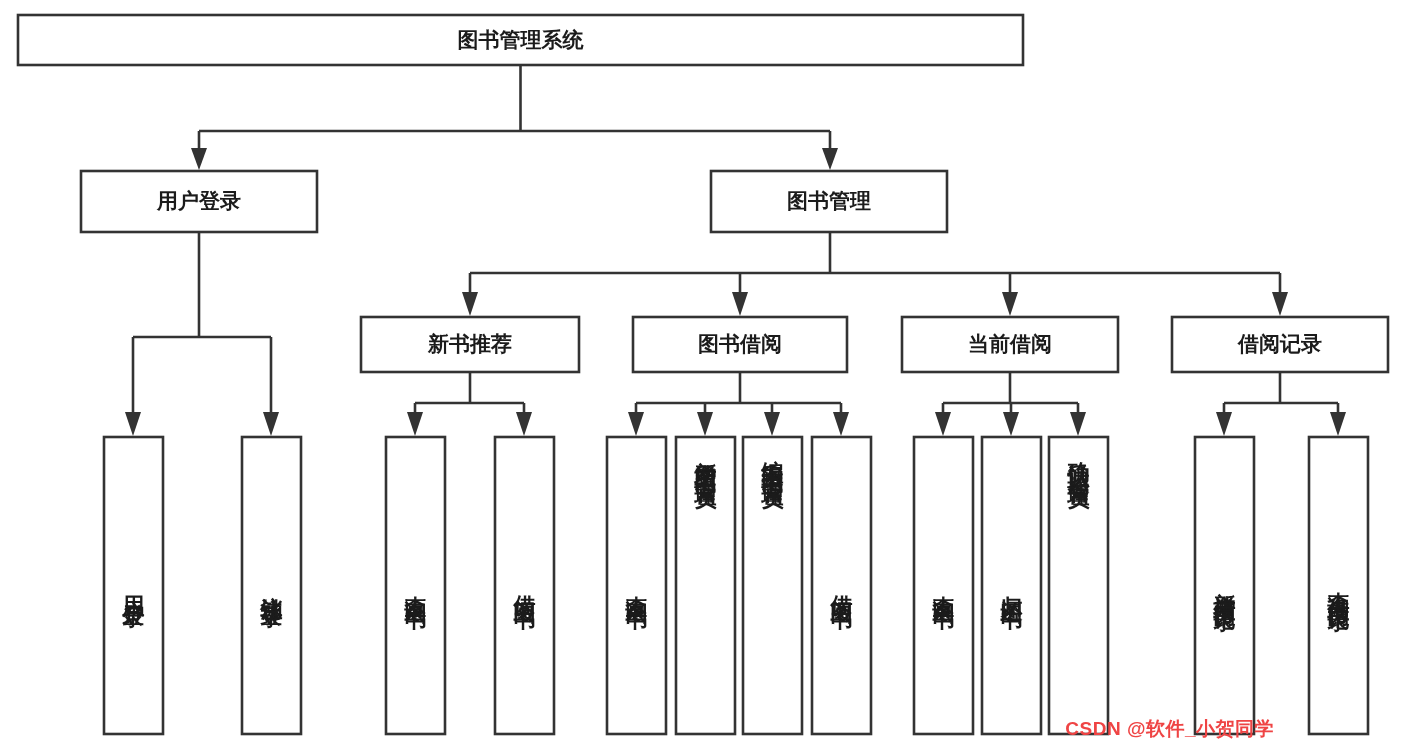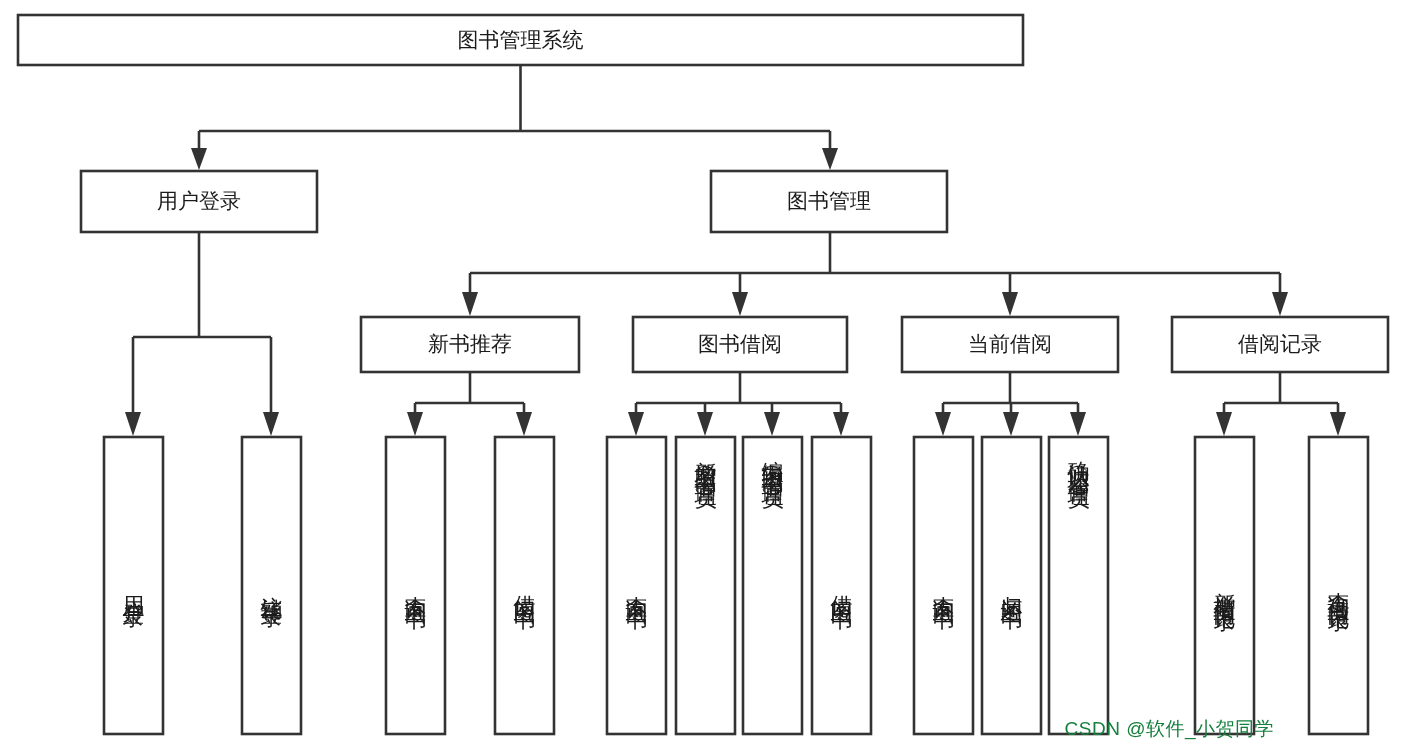--- a/index.html
+++ b/index.html
@@ -10,20 +10,21 @@
   body {
     width: 1405px;
     height: 747px;
     font-family: "Liberation Sans", "DejaVu Sans", sans-serif;
     overflow: hidden;
   }
   #diagram-root {
     position: relative;
     width: 1282px;
     height: 747px;
+    font-weight: bold;
   }
   svg#flow-svg {
     position: absolute;
     left: 0;
     top: 0;
     width: 1405px;
     height: 747px;
   }
   .node-box {
     fill: #ffffff;
@@ -63,21 +64,21 @@
   }
   .node-label-v.vcenter {
     justify-content: center;
   }
   .watermark {
     position: absolute;
     right: 8px;
     bottom: 5px;
     font-family: "Liberation Sans", "DejaVu Sans", sans-serif;
     font-size: 19px;
-    color: #15803d;
+    color: #ef4444;
     white-space: nowrap;
     letter-spacing: 0.5px;
   }
 </style>
 </head>
 <body>
 
 <div id="diagram-root">
 
   <svg id="flow-svg" viewBox="0 0 1405 747">

